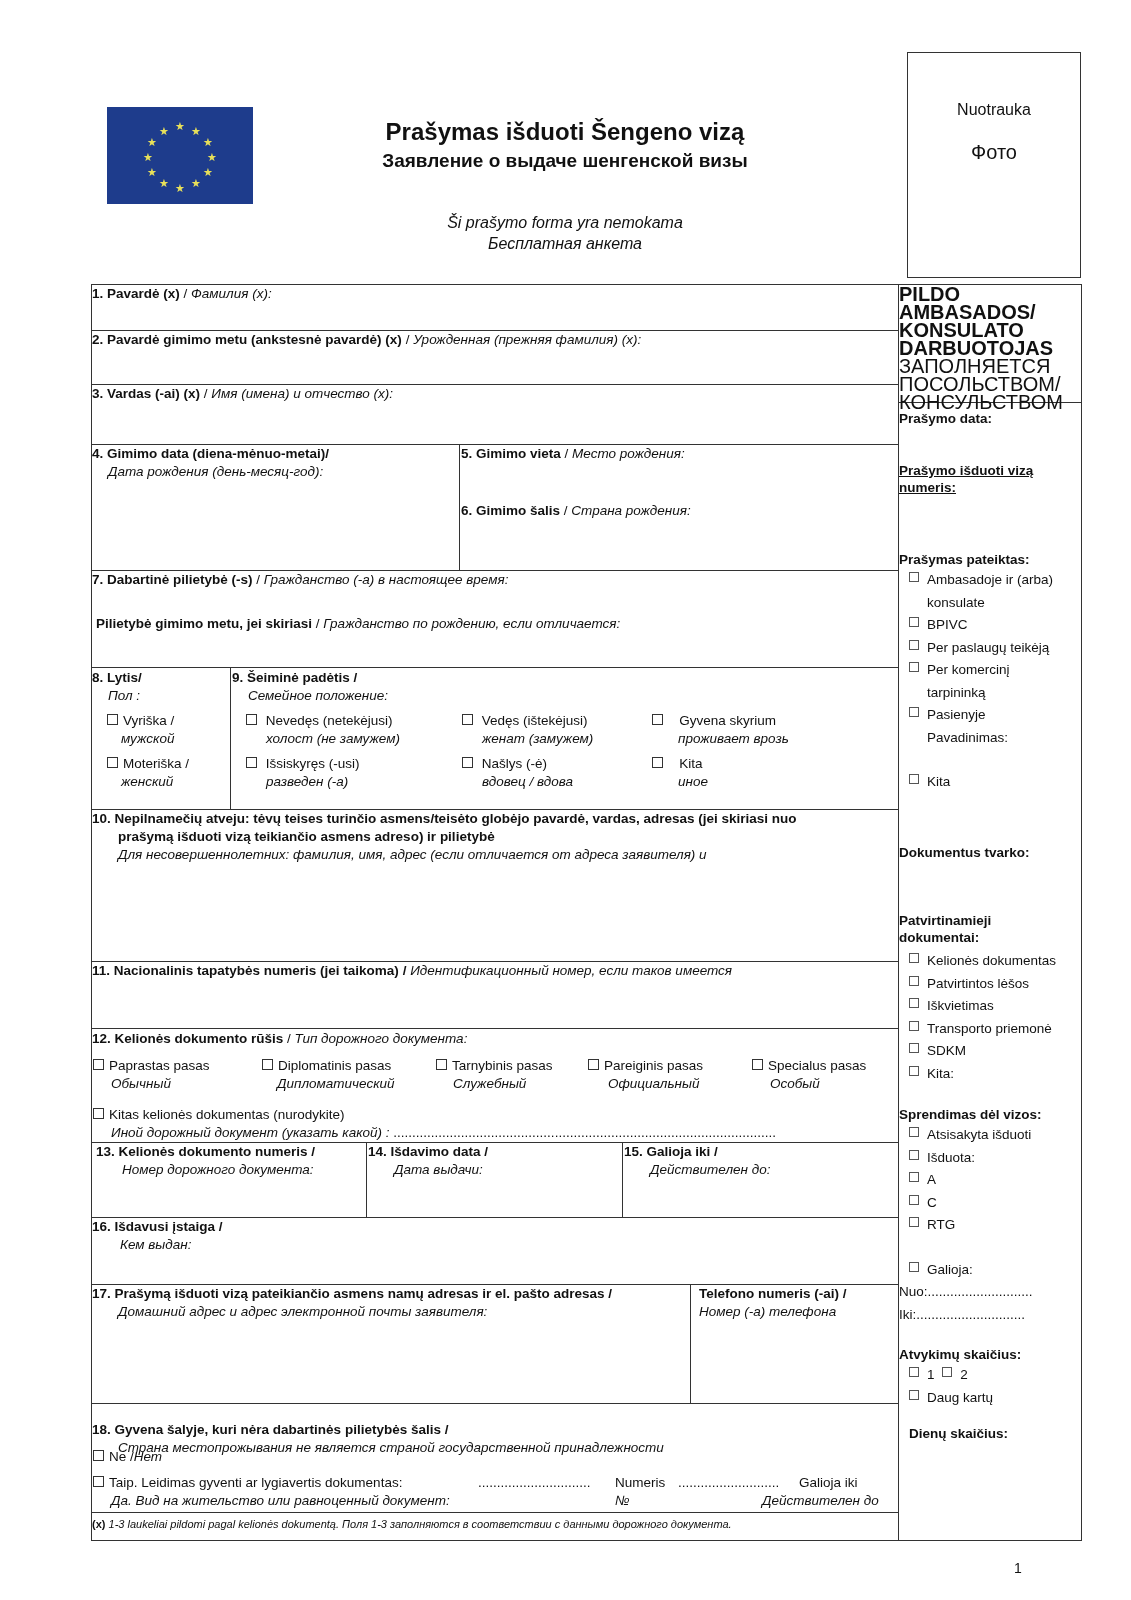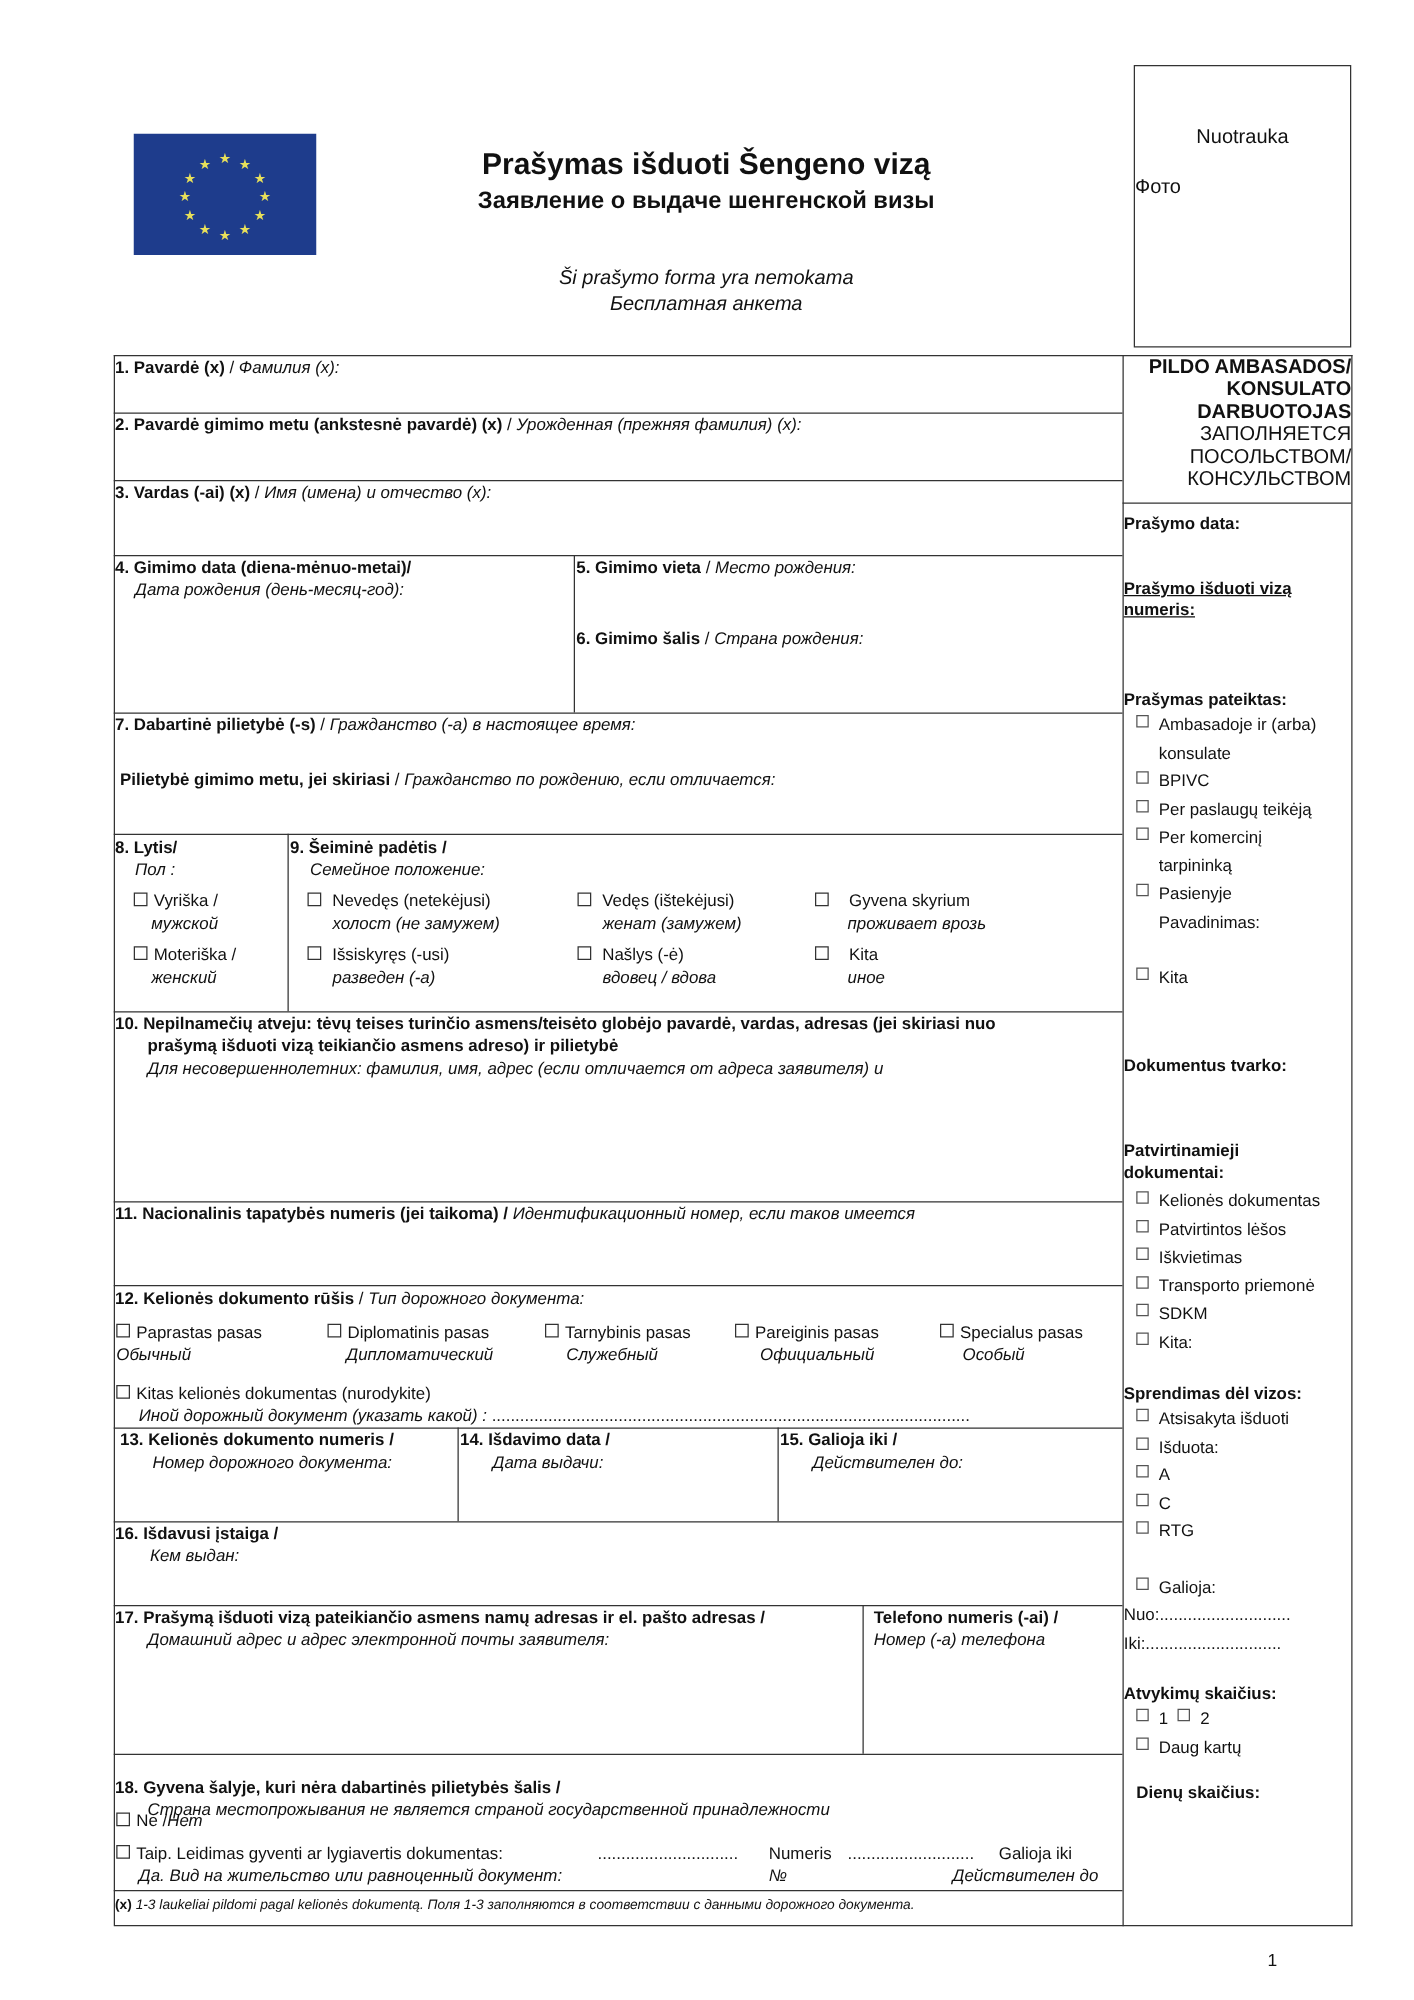--- a/index.html
+++ b/index.html
@@ -44,21 +44,21 @@
   </svg>
 </div>
 
 <div class="abs b" style="left:300px;top:118px;width:530px;text-align:center;font-size:24px;line-height:28px;">Prašymas išduoti Šengeno vizą</div>
 <div class="abs b" style="left:300px;top:149px;width:530px;text-align:center;font-size:19px;line-height:24px;">Заявление о выдаче шенгенской визы</div>
 <div class="abs i" style="left:350px;top:213px;width:430px;text-align:center;font-size:16px;line-height:20px;">Ši prašymo forma yra nemokama</div>
 <div class="abs i" style="left:350px;top:234px;width:430px;text-align:center;font-size:16px;line-height:20px;">Бесплатная анкета</div>
 
 <div class="abs" style="left:907px;top:52px;width:172px;height:224px;border:1.5px solid #333;">
   <div style="position:absolute;top:48px;width:100%;text-align:center;font-size:16px;">Nuotrauka</div>
-  <div style="position:absolute;top:88px;width:100%;text-align:left;font-size:16px;">Фото</div>
+  <div style="position:absolute;top:88px;width:100%;text-align:center;font-size:20px;">Фото</div>
 </div>
 
 <div class="line-h" style="left:91px;top:284px;width:991px;"></div>
 <div class="line-v" style="left:91px;top:284px;height:1228px;"></div>
 <div class="line-v" style="left:898px;top:284px;height:1257px;"></div>
 <div class="line-v" style="left:1081px;top:284px;height:1257px;"></div>
 <div class="line-h" style="left:91px;top:1540px;width:991px;"></div>
 <div class="line-v" style="left:91px;top:1512px;height:28px;"></div>
 
 <div class="line-h" style="left:91px;top:330px;width:807px;"></div>
@@ -165,21 +165,21 @@
 
 <div class="lbl" style="left:92px;top:962px;">
   <span class="b">11. Nacionalinis tapatybės numeris (jei taikoma)</span><span class="b"> / </span><span class="i">Идентификационный номер, если таков имеется</span>
 </div>
 
 <div class="lbl" style="left:92px;top:1030px;">
   <span class="b">12. Kelionės dokumento rūšis</span><span> / </span><span class="i">Тип дорожного документа:</span>
 </div>
 <div class="lbl" style="left:93px;top:1057px;">
   <div><span class="cb"></span><span>Paprastas pasas</span></div>
-  <div class="i" style="">Обычный</div>
+  <div class="i" style="padding-left:18px;">Обычный</div>
 </div>
 <div class="lbl" style="left:262px;top:1057px;">
   <div><span class="cb"></span><span>Diplomatinis pasas</span></div>
   <div class="i" style="padding-left:15px;">Дипломатический</div>
 </div>
 <div class="lbl" style="left:436px;top:1057px;">
   <div><span class="cb"></span><span>Tarnybinis pasas</span></div>
   <div class="i" style="padding-left:17px;">Служебный</div>
 </div>
 <div class="lbl" style="left:588px;top:1057px;">
@@ -241,21 +241,21 @@
     <span class="i" style="position:absolute;left:18px;">Да. Вид на жительство или равноценный документ:</span>
     <span class="i" style="position:absolute;left:522px;">№</span>
     <span class="i" style="position:absolute;left:669px;">Действителен до</span>
   </div>
 </div>
 
 <div class="lbl" style="left:92px;top:1516px;font-size:11px;line-height:16px;">
   <span class="b">(x)</span><span class="i"> 1-3 laukeliai pildomi pagal kelionės dokumentą. Поля 1-3 заполняются в соответствии с данными дорожного документа.</span>
 </div>
 
-<div class="rcol" style="top:285px;text-align:right;line-height:18px;font-size:16px;">
+<div class="rcol" style="top:285px;text-align:left;line-height:18px;font-size:20px;">
   <div class="b">PILDO AMBASADOS/</div>
   <div class="b">KONSULATO</div>
   <div class="b">DARBUOTOJAS</div>
   <div>ЗАПОЛНЯЕТСЯ</div>
   <div>ПОСОЛЬСТВОМ/</div>
   <div>КОНСУЛЬСТВОМ</div>
 </div>
 
 <div class="rcol" style="top:409px;">
   <div class="h">Prašymo data:</div>

